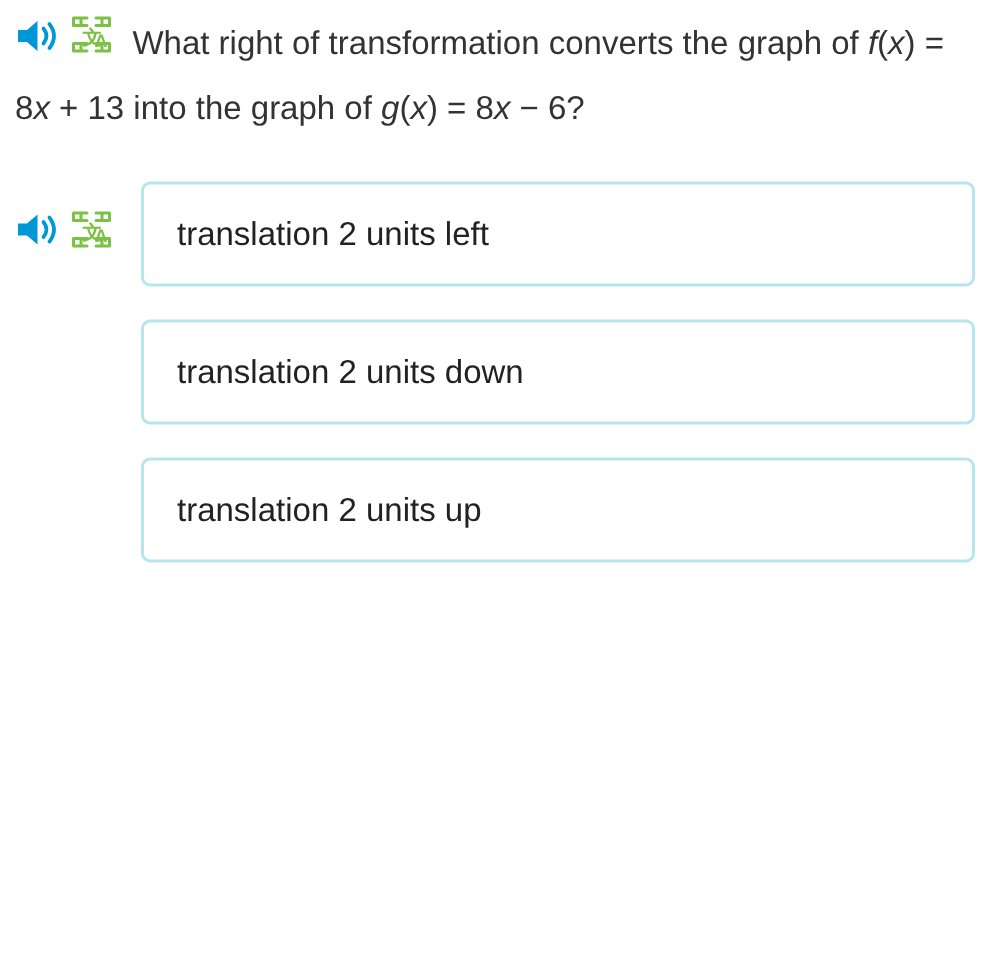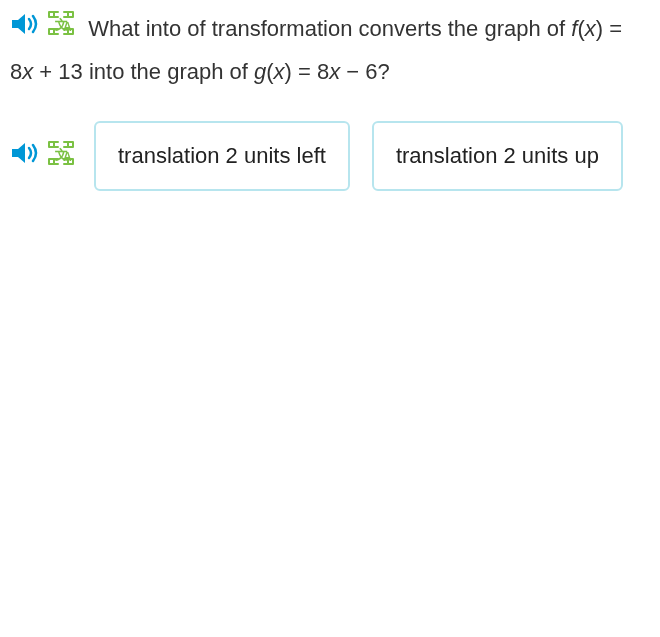--- a/index.html
+++ b/index.html
@@ -30,21 +30,21 @@
   .side-icons {
     display: flex;
     align-items: center;
     gap: 6px;
     padding-top: 18px;
     flex-shrink: 0;
   }
   .options {
     flex: 1;
     display: flex;
-    flex-direction: row;
+    flex-direction: column;
     gap: 22px;
   }
   .option {
     border: 2px solid #b7e5ee;
     border-radius: 6px;
     padding: 20px 22px;
     font-size: 22px;
     color: #222;
     cursor: pointer;
     background: #fff;
@@ -61,37 +61,40 @@
       <path d="M2 9 L8 9 L15 3 L15 23 L8 17 L2 17 Z" fill="#0097d6"></path>
       <path d="M19 8 Q23 13 19 18" stroke="#0097d6" stroke-width="2.5" fill="none" stroke-linecap="round"></path>
       <path d="M23 5 Q29 13 23 21" stroke="#0097d6" stroke-width="2.5" fill="none" stroke-linecap="round"></path>
     </svg>
     <svg class="translate-icon" viewBox="0 0 30 28">
       <path d="M3 3 L3 8 M8 3 L8 8 M3 3 L12 3 M3 8 L12 8 M27 3 L27 8 M22 3 L22 8 M18 3 L27 3 M18 8 L27 8 M3 20 L3 25 M8 20 L8 25 M3 20 L12 20 M3 25 L12 25 M27 20 L27 25 M22 20 L22 25 M18 20 L27 20 M18 25 L27 25" stroke="#7bc143" stroke-width="2" fill="none" stroke-linecap="round"></path>
       <text x="9" y="20" font-size="13" font-family="sans-serif" fill="#7bc143" font-weight="bold">文</text>
       <text x="17" y="22" font-size="12" font-family="sans-serif" fill="#7bc143" font-weight="bold">A</text>
     </svg>
   </span>
-  <span>What into of transformation converts the graph of </span><span class="fx">f</span><span>(</span><span class="fx">x</span><span>)</span><span> = 8</span><span class="fx">x</span><span> + 13 into the graph of </span><span class="fx">g</span><span>(</span><span class="fx">x</span><span>)</span><span> = 8</span><span class="fx">x</span><span> − 6?</span>
+  <span>What right of transformation converts the graph of </span><span class="fx">f</span><span>(</span><span class="fx">x</span><span>)</span><span> = 8</span><span class="fx">x</span><span> + 13 into the graph of </span><span class="fx">g</span><span>(</span><span class="fx">x</span><span>)</span><span> = 8</span><span class="fx">x</span><span> − 6?</span>
 </div>
 
 <div class="answers-row">
   <div class="side-icons">
     <svg class="speaker-icon" viewBox="0 0 30 26">
       <path d="M2 9 L8 9 L15 3 L15 23 L8 17 L2 17 Z" fill="#0097d6"></path>
       <path d="M19 8 Q23 13 19 18" stroke="#0097d6" stroke-width="2.5" fill="none" stroke-linecap="round"></path>
       <path d="M23 5 Q29 13 23 21" stroke="#0097d6" stroke-width="2.5" fill="none" stroke-linecap="round"></path>
     </svg>
     <svg class="translate-icon" viewBox="0 0 30 28">
       <path d="M3 3 L3 8 M8 3 L8 8 M3 3 L12 3 M3 8 L12 8 M27 3 L27 8 M22 3 L22 8 M18 3 L27 3 M18 8 L27 8 M3 20 L3 25 M8 20 L8 25 M3 20 L12 20 M3 25 L12 25 M27 20 L27 25 M22 20 L22 25 M18 20 L27 20 M18 25 L27 25" stroke="#7bc143" stroke-width="2" fill="none" stroke-linecap="round"></path>
       <text x="9" y="20" font-size="13" font-family="sans-serif" fill="#7bc143" font-weight="bold">文</text>
       <text x="17" y="22" font-size="12" font-family="sans-serif" fill="#7bc143" font-weight="bold">A</text>
     </svg>
   </div>
   <div class="options">
     <div class="option">
       <span>translation 2 units left</span>
     </div>
     <div class="option">
+      <span>translation 2 units down</span>
+    </div>
+    <div class="option">
       <span>translation 2 units up</span>
     </div>
   </div>
 </div>
 
 </body></html>

